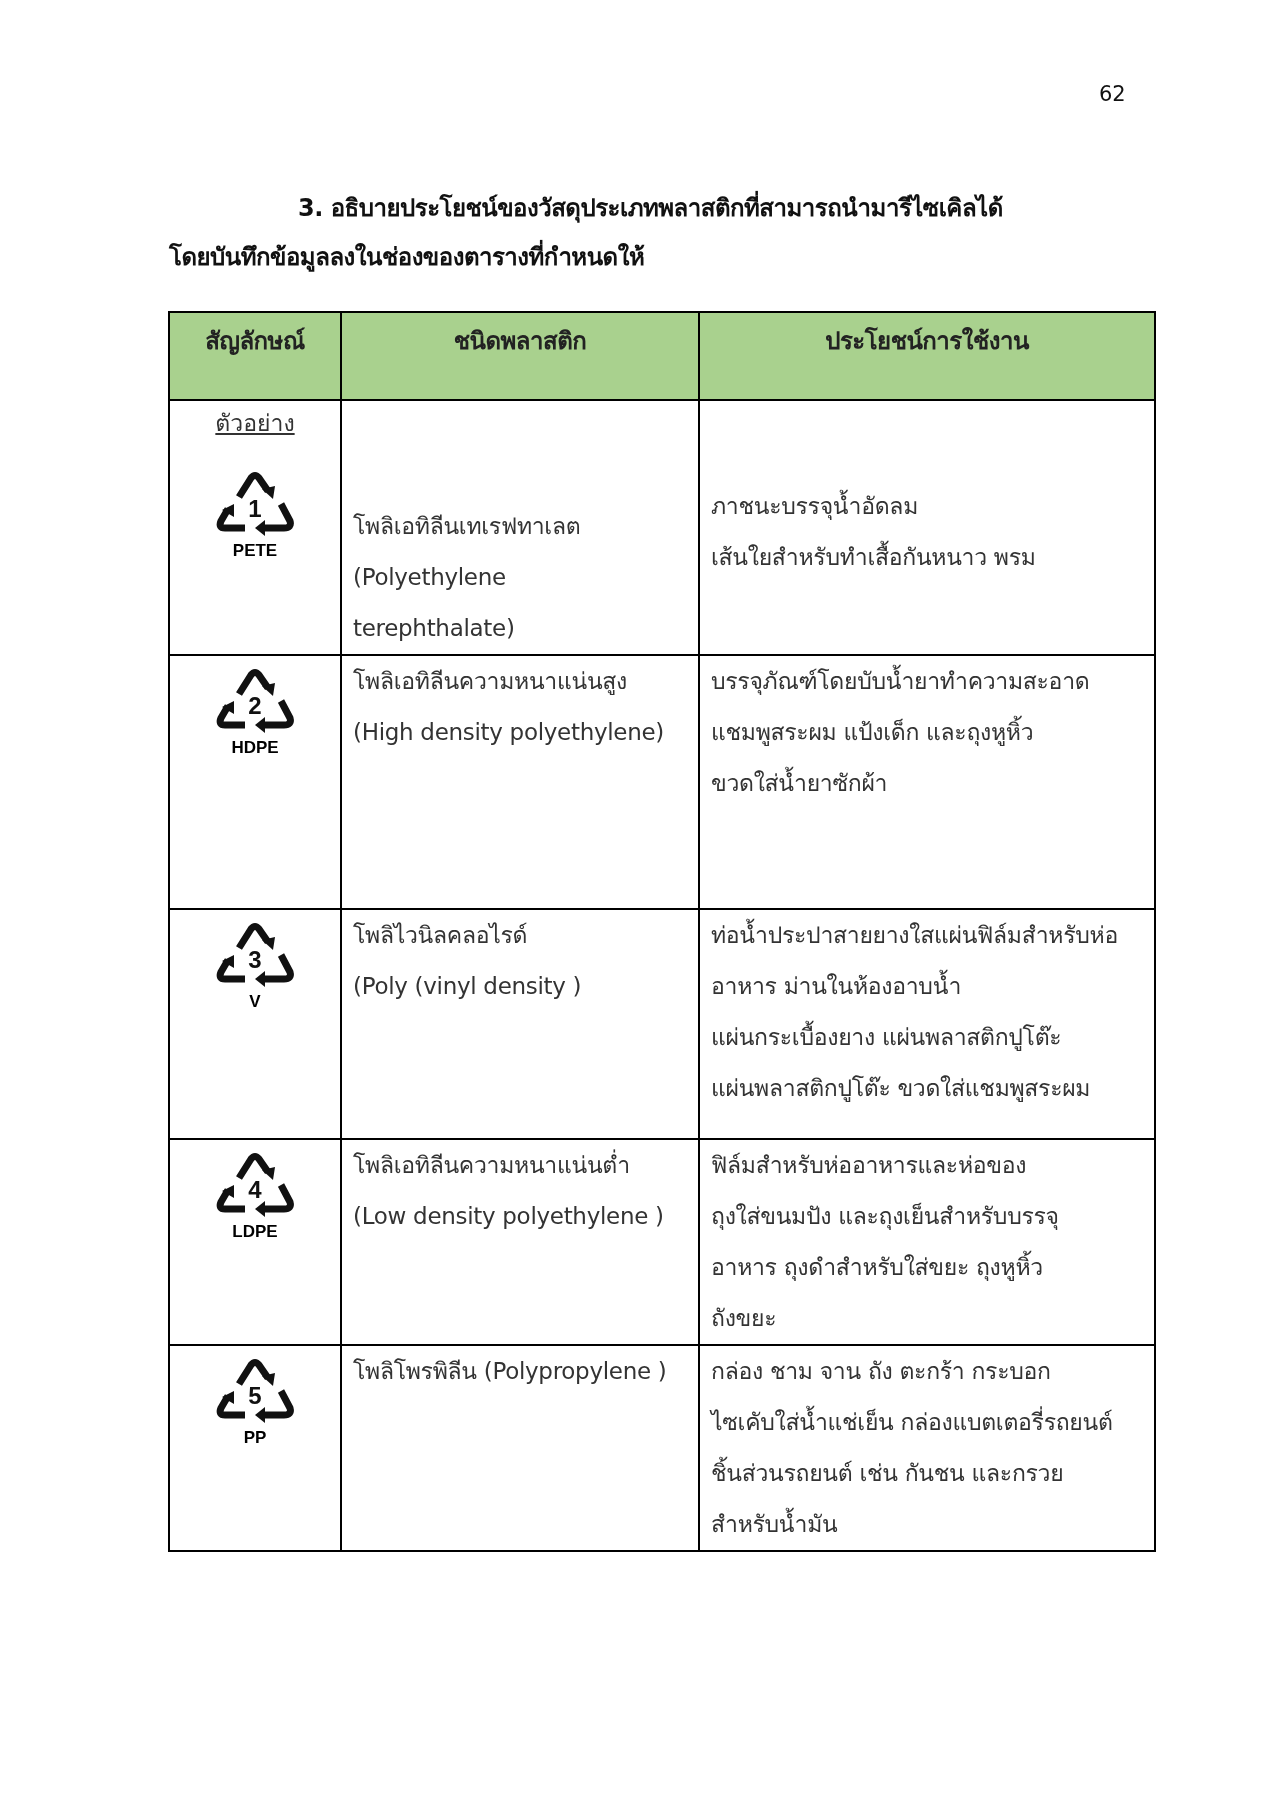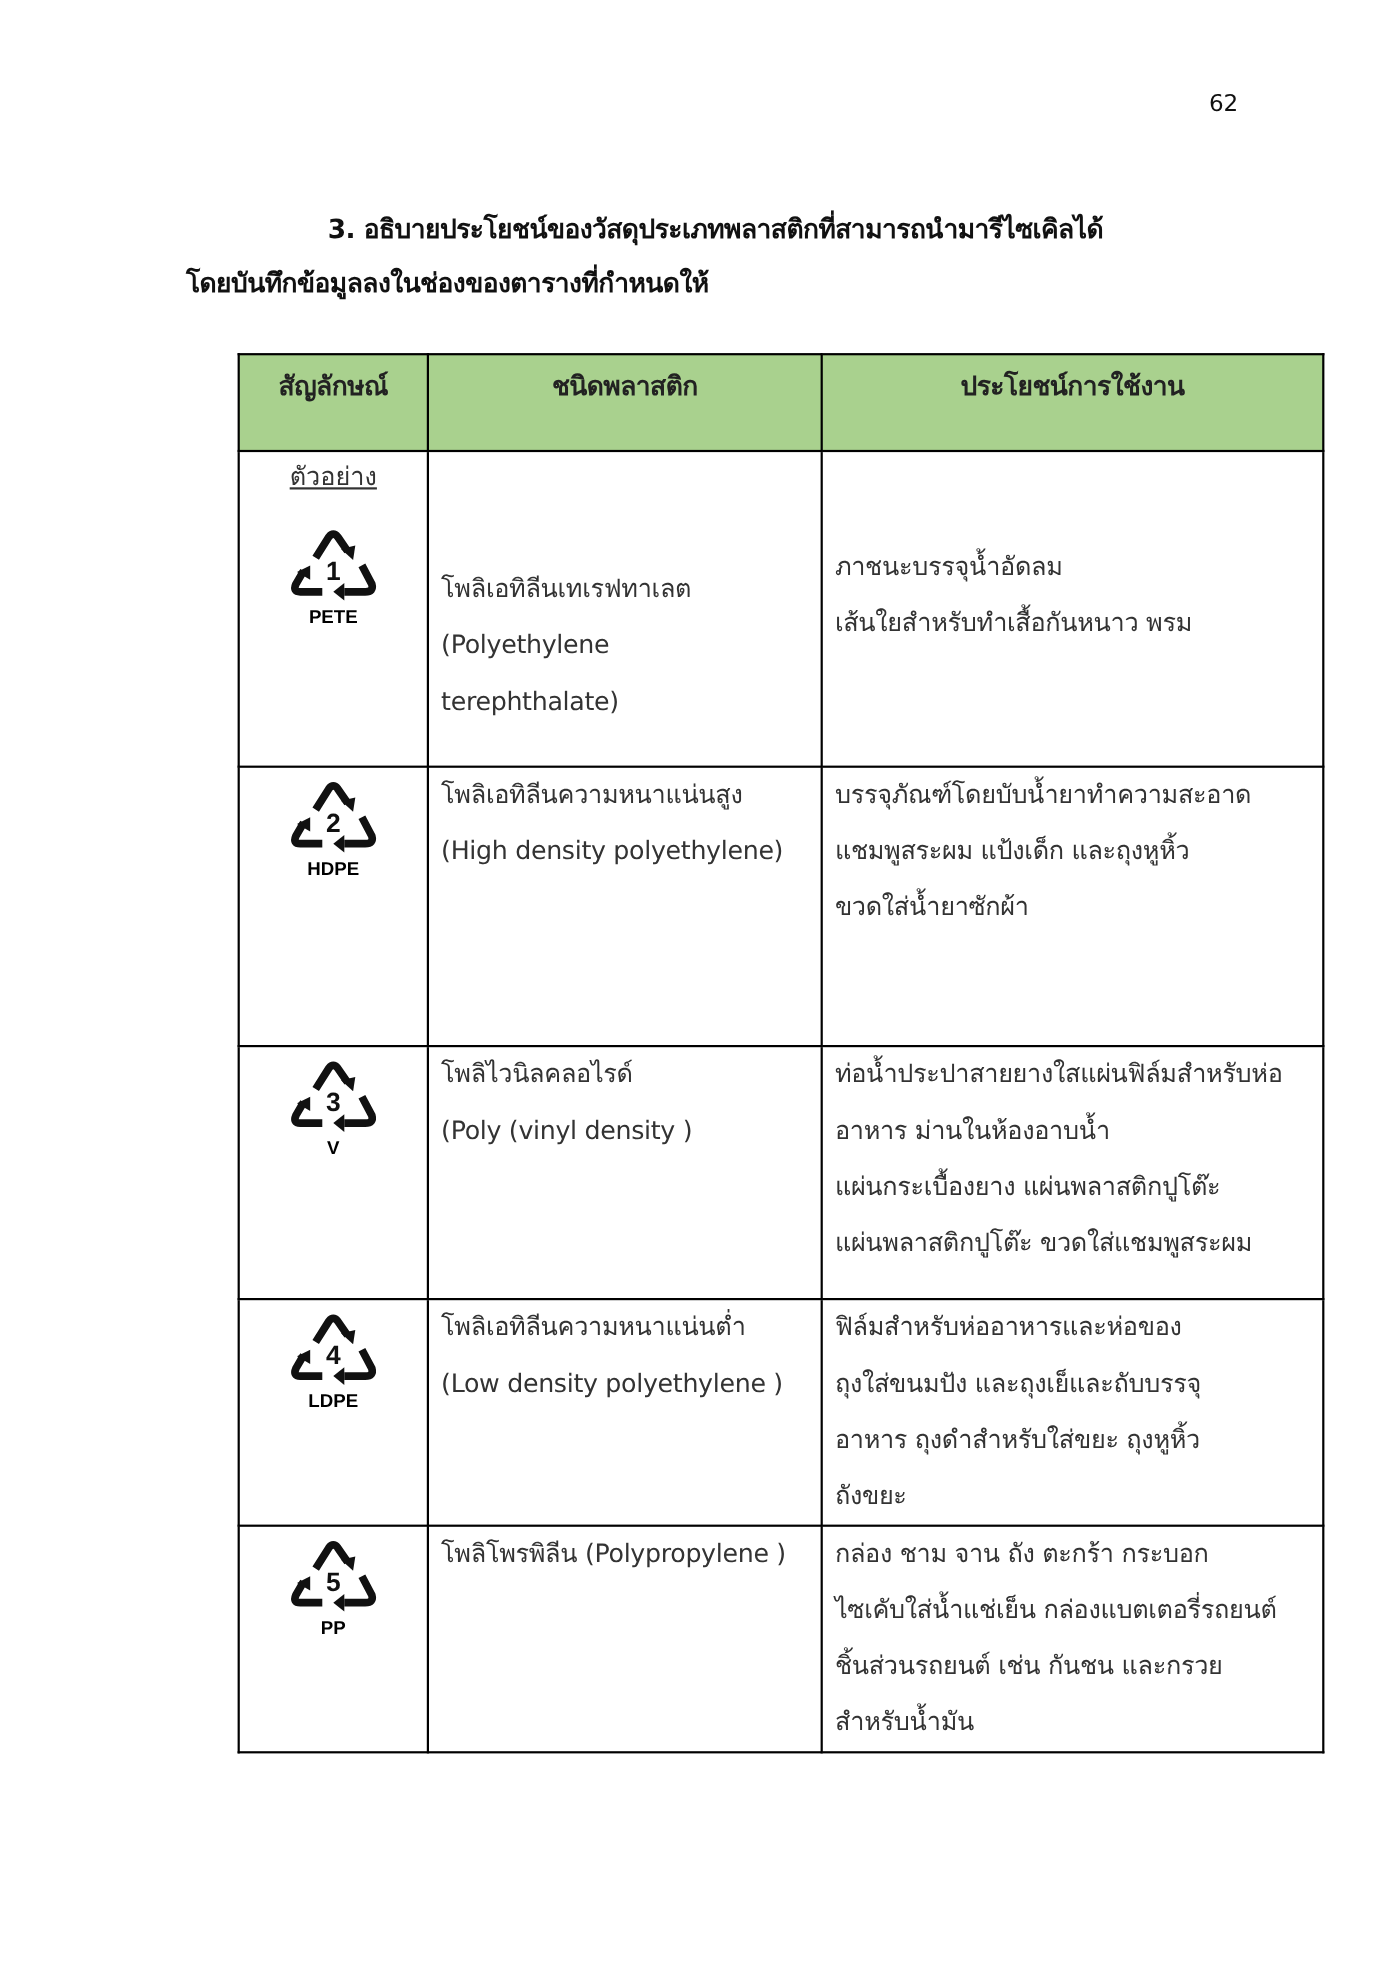--- a/index.html
+++ b/index.html
@@ -1,21 +1,21 @@
 <!DOCTYPE html>
 <html><head>
 <meta charset="utf-8">
 <style>
   html, body { margin: 0; padding: 0; background: #ffffff; }
   body { width: 1273px; height: 1800px; position: relative; overflow: hidden; font-family: "DejaVu Sans", sans-serif; color: #222; }
   .page-number { position: absolute; left: 1099px; top: 82px; font-size: 21px; color: #111; font-family: "DejaVu Sans", sans-serif; }
   .heading { position: absolute; font-weight: bold; font-size: 24px; color: #111; font-family: "DejaVu Sans", sans-serif; letter-spacing: -0.5px; }
   .heading.l1 { left: 298px; top: 188px; }
   .heading.l2 { left: 169px; top: 237px; }
-  table.plastics { position: absolute; left: 168px; top: 321px; width: 986px; border-collapse: collapse; table-layout: fixed; margin-left: 48px; }
+  table.plastics { position: absolute; left: 168px; top: 311px; width: 986px; border-collapse: collapse; table-layout: fixed; }
   table.plastics th, table.plastics td { border: 2.5px solid #000; vertical-align: top; padding: 0; }
   table.plastics th { background: #a9d18e; height: 78px; font-weight: bold; font-size: 24px; color: #222; text-align: center; padding-top: 8px; letter-spacing: -0.5px; }
   col.c1 { width: 172px; } col.c2 { width: 358px; } col.c3 { width: 456px; }
   td .txt { font-size: 23px; line-height: 51px; color: #333; padding-left: 11px; white-space: nowrap; letter-spacing: -0.3px; }
   td.sym { text-align: center; }
   .example-label { display: inline-block; font-size: 23px; text-decoration: underline; margin-top: 4px; color: #333; }
   .recycle { display: block; margin: 0 auto; }
   .code-label { display: block; font-weight: bold; font-size: 17px; color: #000000; margin-top: 0px; font-family: "Liberation Sans", sans-serif; }
   .line { display: block; }
 </style>
@@ -33,21 +33,21 @@
       <col class="c3">
     </colgroup>
   <thead>
     <tr>
       <th>สัญลักษณ์</th>
       <th>ชนิดพลาสติก</th>
       <th>ประโยชน์การใช้งาน</th>
     </tr>
   </thead>
   <tbody id="tbody">
-      <tr style="height: 287px;">
+      <tr style="height: 255px;">
         <td class="sym"><span class="example-label">ตัวอย่าง</span><div style="height: 28px;"></div><svg class="recycle" width="84" height="72" viewBox="0 0 84 72">
     <g fill="none" stroke="#111" stroke-width="7" stroke-linejoin="round">
       <path d="M26 28 L38 9 Q42 4 46 9 L55 22"></path>
       <path d="M68 35 L77 52 Q79 59 71 59 L52 59"></path>
       <path d="M32 59 L12 59 Q5 59 8 52 L15 40"></path>
     </g>
     <g fill="#111">
       <polygon points="49,20 62,17 60,30"></polygon>
       <polygon points="52,51 52,67 42,59"></polygon>
       <polygon points="9,41 21,35 21,48"></polygon>
@@ -153,21 +153,21 @@
         </td>
         <td>
           <div class="txt">
             <span class="line">โพลิเอทิลีนความหนาแน่นต่ำ</span>
             <span class="line">(Low density polyethylene )</span>
           </div>
         </td>
         <td>
           <div class="txt">
             <span class="line">ฟิล์มสำหรับห่ออาหารและห่อของ</span>
-            <span class="line">ถุงใส่ขนมปัง และถุงเย็และถับบรรจุ</span>
+            <span class="line">ถุงใส่ขนมปัง และถุงเย็นสำหรับบรรจุ</span>
             <span class="line">อาหาร ถุงดำสำหรับใส่ขยะ ถุงหูหิ้ว</span>
             <span class="line">ถังขยะ</span>
           </div>
         </td>
       </tr>
       <tr style="height: 202px;">
         <td class="sym">
           <div style="height: 10px;"></div>
           <svg class="recycle" width="84" height="72" viewBox="0 0 84 72">
     <g fill="none" stroke="#111" stroke-width="7" stroke-linejoin="round">

